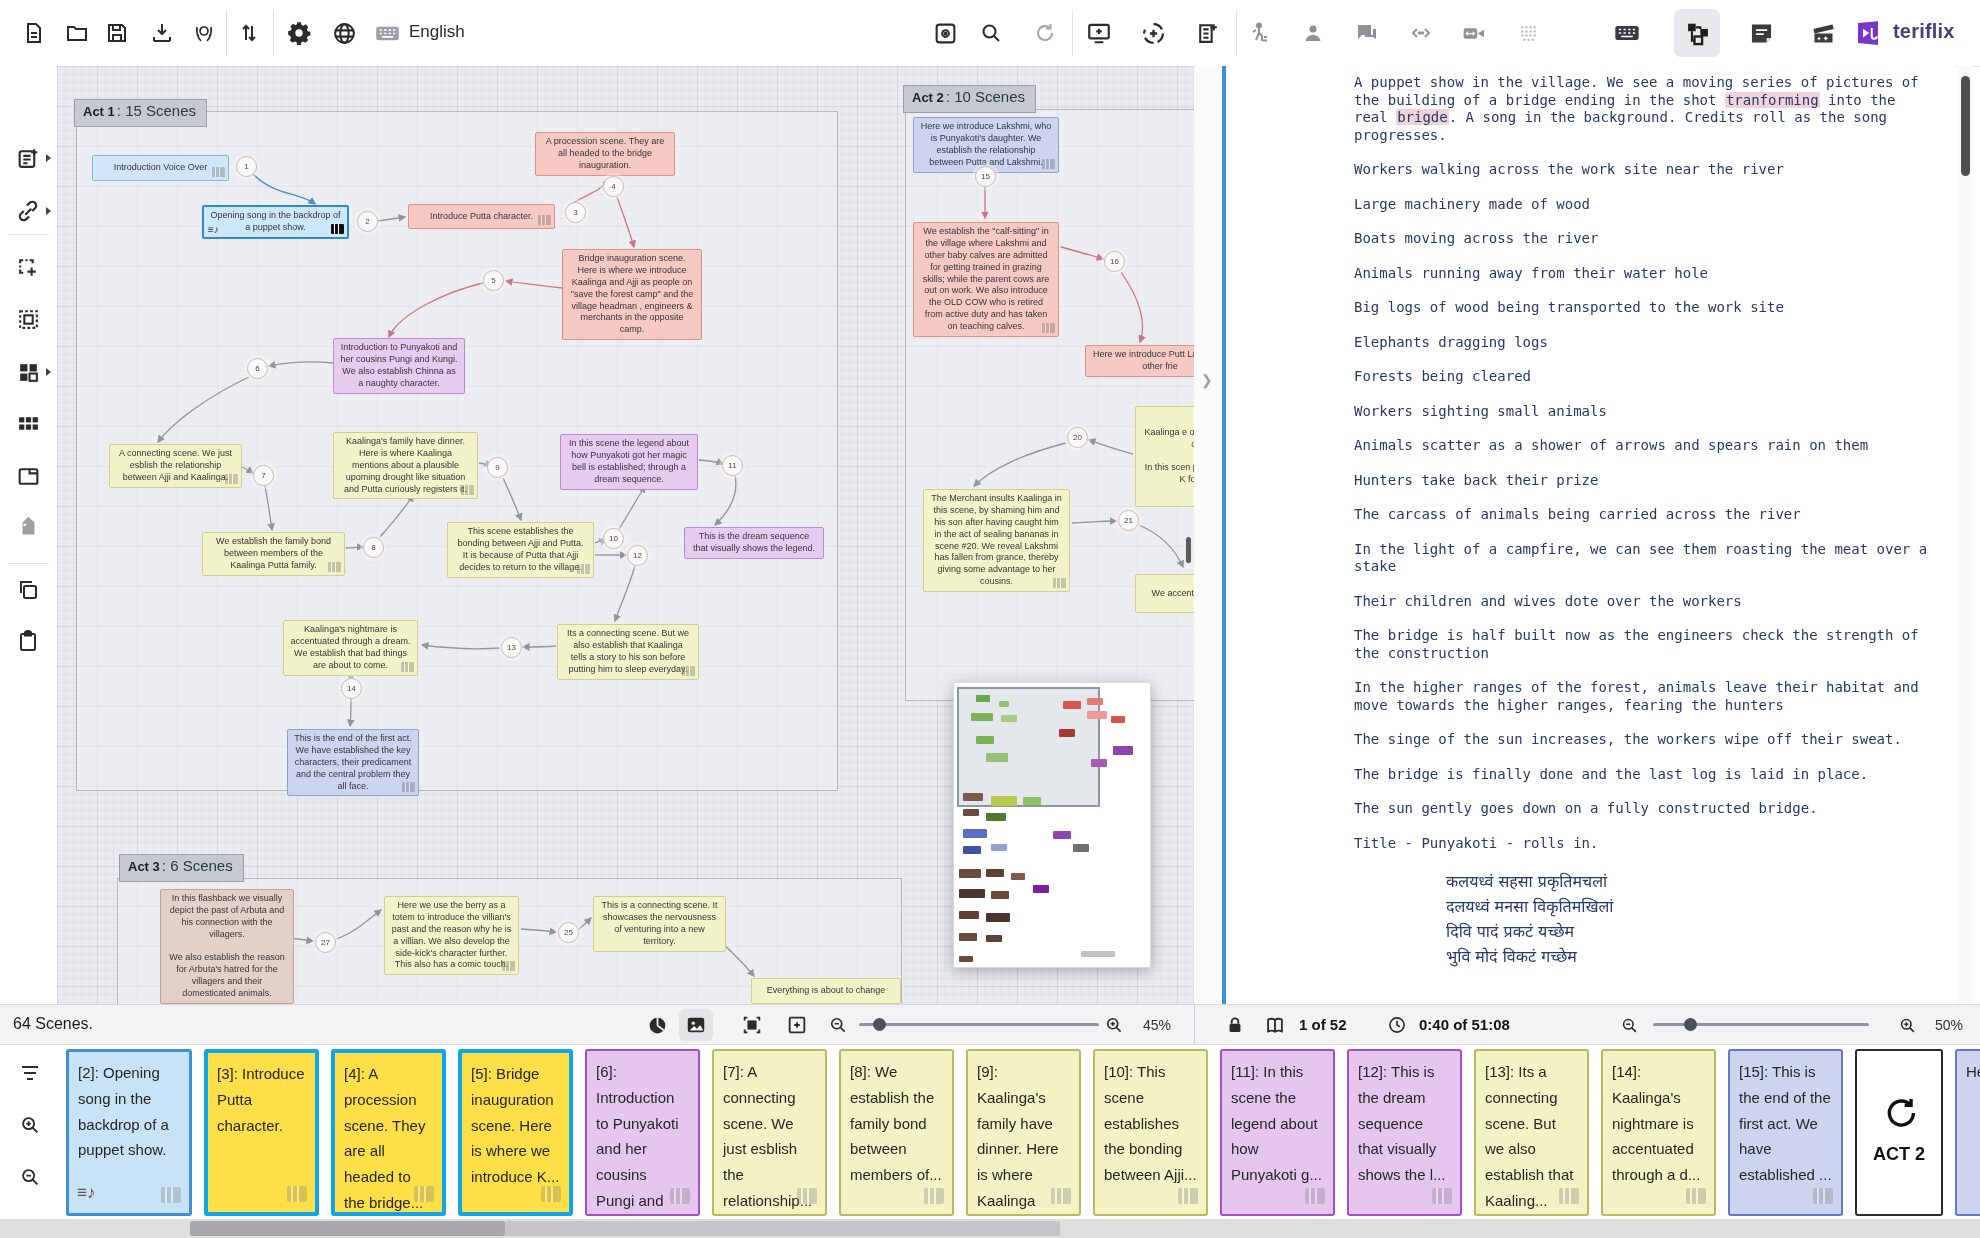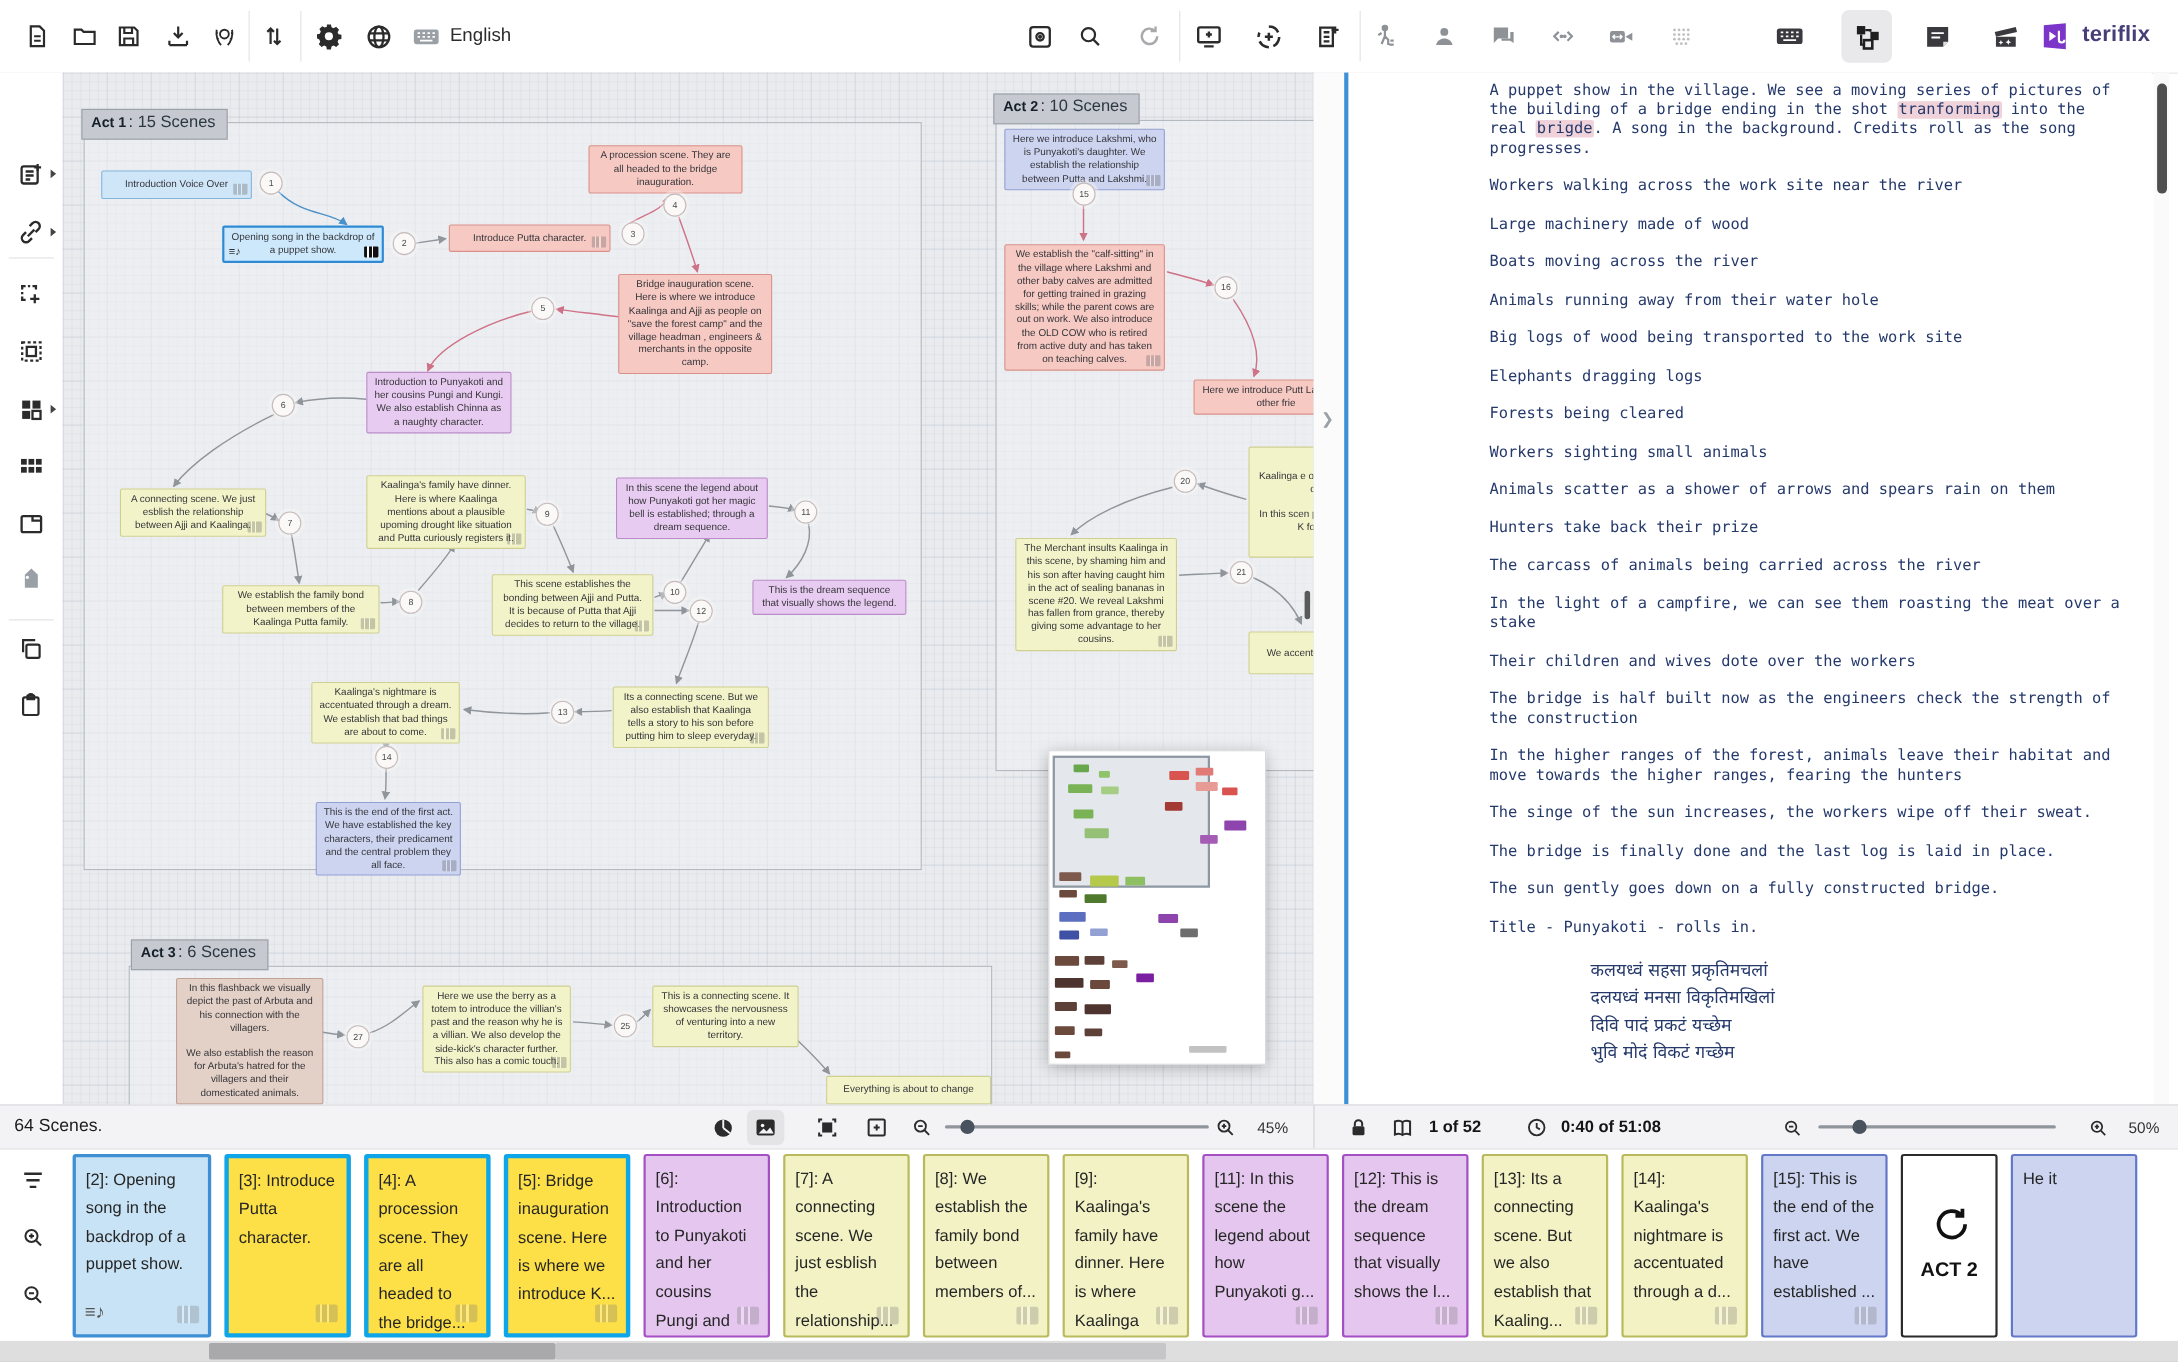--- a/index.html
+++ b/index.html
@@ -666,20 +666,21 @@
       </div>
     <div class="cards" id="cards">
         <div class="card c-blue sel"><span>[2]: Opening song in the backdrop of a puppet show.</span><span class="cfilm"></span><span class="cmusic">≡♪</span></div>
         <div class="card c-pink"><span>[3]: Introduce Putta character.</span><span class="cfilm"></span></div>
         <div class="card c-pink"><span>[4]: A procession scene. They are all headed to the bridge...</span><span class="cfilm"></span></div>
         <div class="card c-pink"><span>[5]: Bridge inauguration scene. Here is where we introduce K...</span><span class="cfilm"></span></div>
         <div class="card c-purple"><span>[6]: Introduction to Punyakoti and her cousins Pungi and Kungi. We also establish C...</span><span class="cfilm"></span></div>
         <div class="card c-yellow"><span>[7]: A connecting scene. We just esblish the relationship...</span><span class="cfilm"></span></div>
         <div class="card c-yellow"><span>[8]: We establish the family bond between members of...</span><span class="cfilm"></span></div>
         <div class="card c-yellow"><span>[9]: Kaalinga's family have dinner. Here is where Kaalinga me...</span><span class="cfilm"></span></div>
+        <div class="card c-yellow"><span>[10]: This scene establishes the bonding between Ajji...</span><span class="cfilm"></span></div>
         <div class="card c-purple"><span>[11]: In this scene the legend about how Punyakoti g...</span><span class="cfilm"></span></div>
         <div class="card c-purple"><span>[12]: This is the dream sequence that visually shows the l...</span><span class="cfilm"></span></div>
         <div class="card c-yellow"><span>[13]: Its a connecting scene. But we also establish that Kaaling...</span><span class="cfilm"></span></div>
         <div class="card c-yellow"><span>[14]: Kaalinga's nightmare is accentuated through a d...</span><span class="cfilm"></span></div>
         <div class="card c-lavender"><span>[15]: This is the end of the first act. We have established ...</span><span class="cfilm"></span></div>
         <div class="card c-act" style="width: 88px;">
           <svg width="34" height="34" viewBox="0 0 24 24" fill="none" stroke="#111" stroke-width="2.4">
             <path d="M20 7a8.5 8.5 0 1 0 2.2 5.7"></path>
             <path d="M20.5 2.8V7.3H16"></path>
           </svg>

